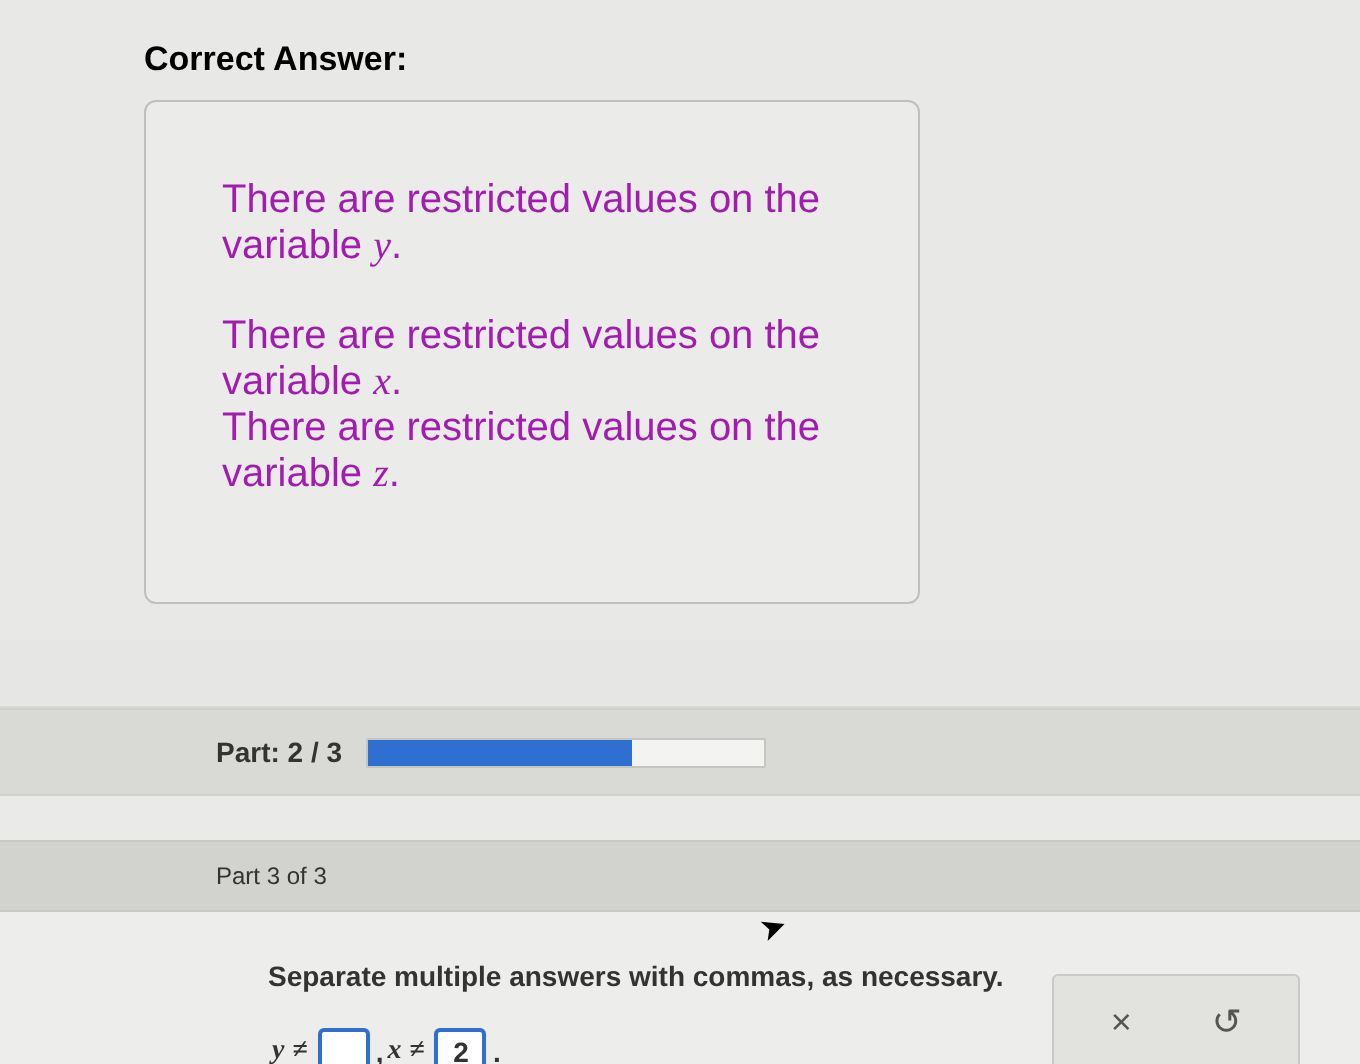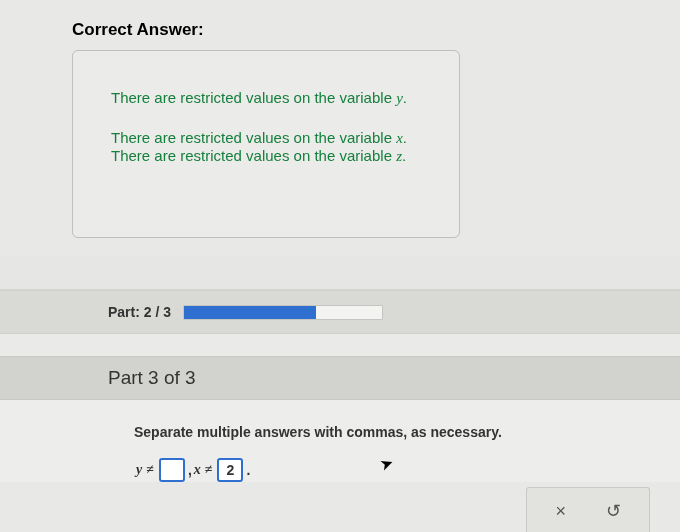--- a/index.html
+++ b/index.html
@@ -28,22 +28,22 @@
     .answer-box {
       margin: 8px 0 0 72px;
       width: 388px;
       min-height: 188px;
       border: 1px solid #bfbfbf;
       border-radius: 6px;
       background: #ebebe9;
       padding: 38px 26px 30px 38px;
     }
     .answer-line {
-      font-size: 15px;
-      color: #15803d;
+      font-size: 20px;
+      color: #a21caf;
       margin-bottom: 22px;
     }
     .answer-line .var {
       font-style: italic;
       font-family: "Times New Roman", serif;
     }
     .spacer-band {
       height: 34px;
       background: #e6e6e4;
       border-bottom: 1px solid #d6d6d4;
@@ -80,21 +80,21 @@
       width: 66.6%;
       background: #2f6fd0;
     }
     .mid-gap {
       height: 22px;
       background: #eaeae8;
     }
     .part3-header {
       background: #d2d2cf;
       padding: 10px 0 10px 108px;
-      font-size: 19px;
+      font-size: 12px;
       color: #333;
       border-top: 1px solid #c7c7c4;
       border-bottom: 1px solid #c7c7c4;
     }
     .part3-body {
       background: #ededeb;
       padding: 24px 0 0 134px;
       font-weight: bold;
     }
     .instruction {

